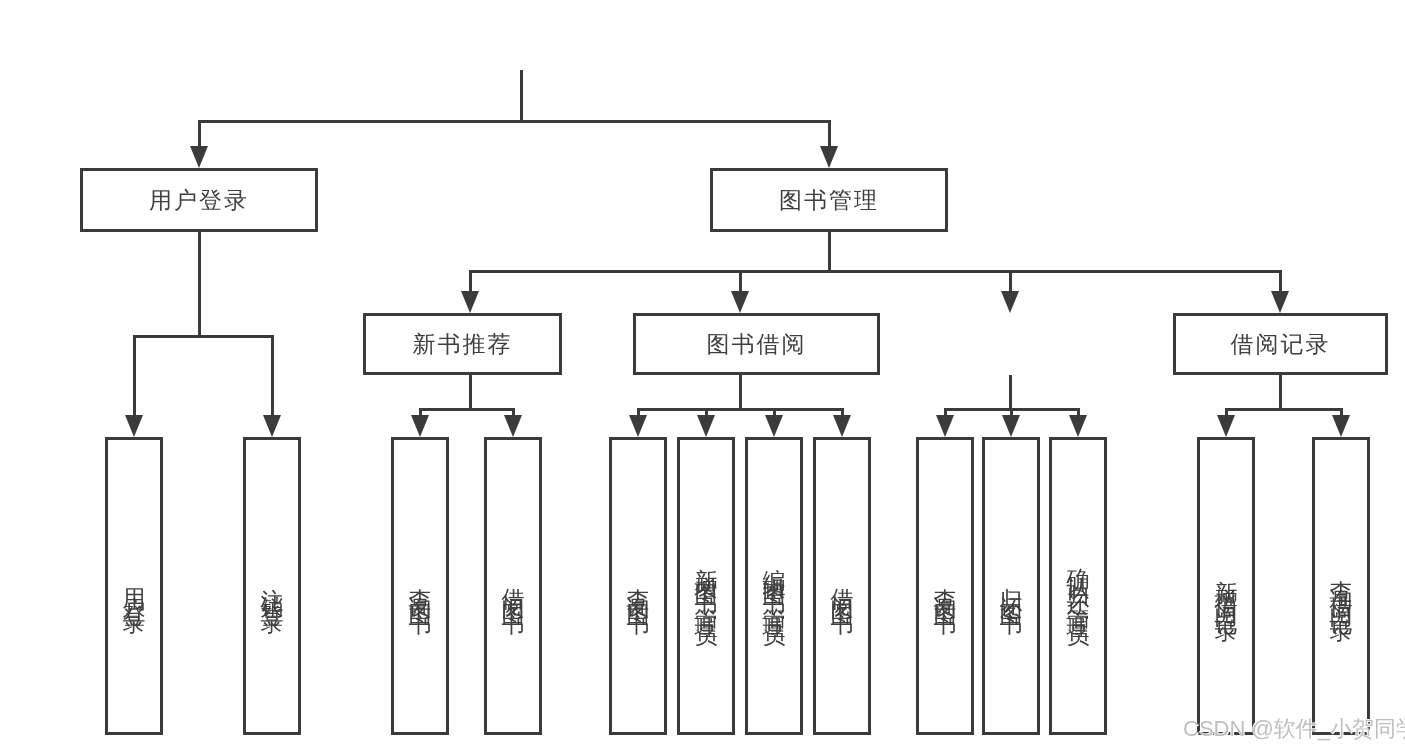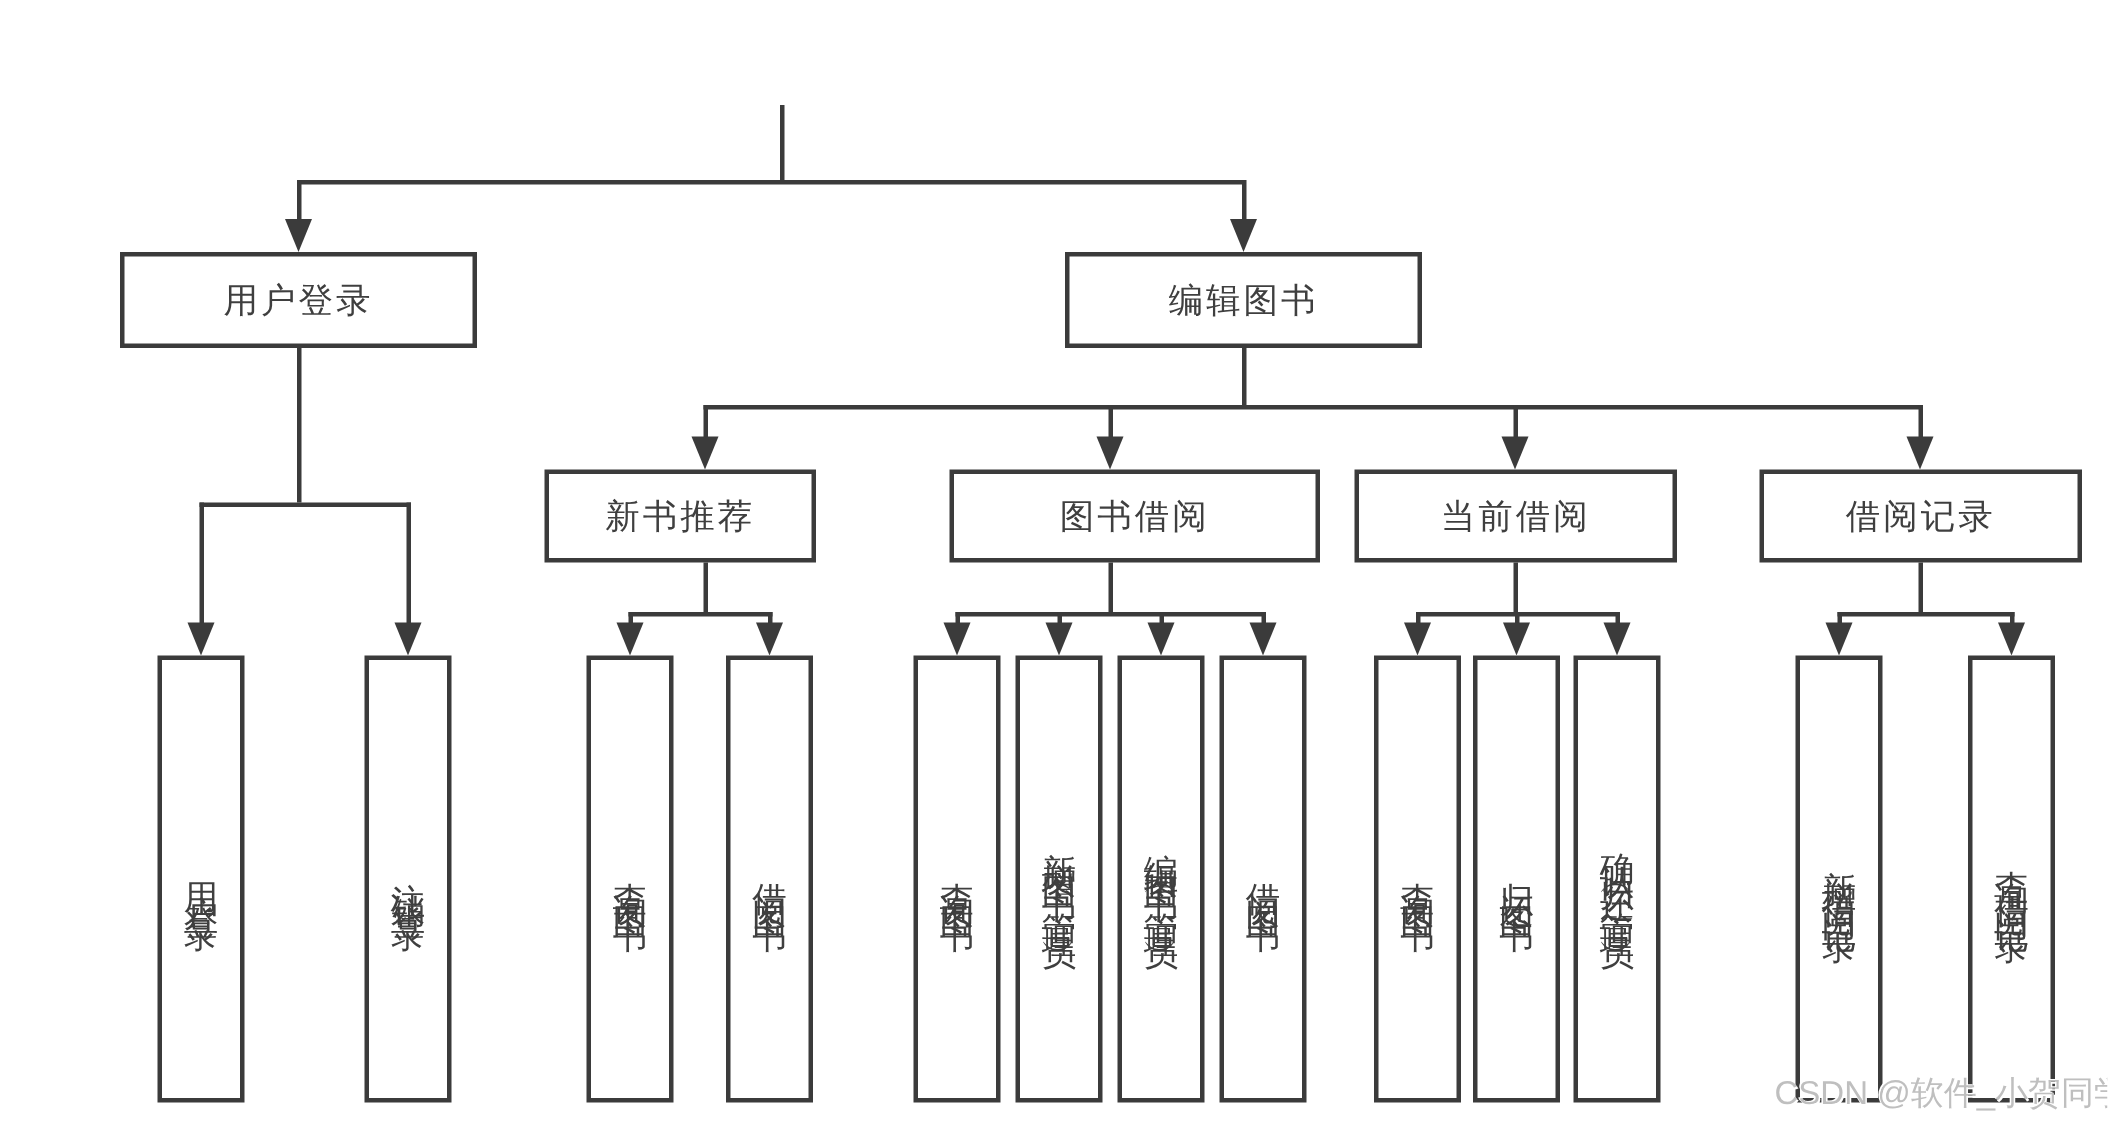--- a/index.html
+++ b/index.html
@@ -61,49 +61,46 @@
   <div class="hl" style="left:198px; top:120px; width:632px;"></div>
   <div class="vl" style="left:198px; top:120px; height:28px;"></div>
   <div class="ar" style="left:190px; top:146px;"></div>
   <div class="vl" style="left:828px; top:120px; height:28px;"></div>
   <div class="ar" style="left:820px; top:146px;"></div>
 
   <div class="box h" style="left:80px; top:168px; width:238px; height:64px;">
     <span>用户登录</span>
   </div>
   <div class="box h" style="left:710px; top:168px; width:238px; height:64px;">
-    <span>编辑图书</span>
+    <span>图书管理</span>
   </div>
 
   <div class="vl" style="left:198px; top:232px; height:103px;"></div>
   <div class="hl" style="left:133px; top:335px; width:141px;"></div>
   <div class="vl" style="left:133px; top:335px; height:82px;"></div>
   <div class="ar" style="left:125px; top:415px;"></div>
   <div class="vl" style="left:271px; top:335px; height:82px;"></div>
   <div class="ar" style="left:263px; top:415px;"></div>
 
   <div class="vl" style="left:828px; top:232px; height:38px;"></div>
   <div class="hl" style="left:469px; top:270px; width:813px;"></div>
   <div class="vl" style="left:469px; top:270px; height:25px;"></div>
   <div class="ar" style="left:461px; top:291px;"></div>
   <div class="vl" style="left:739px; top:270px; height:25px;"></div>
   <div class="ar" style="left:731px; top:291px;"></div>
   <div class="vl" style="left:1009px; top:270px; height:25px;"></div>
   <div class="ar" style="left:1001px; top:291px;"></div>
   <div class="vl" style="left:1279px; top:270px; height:25px;"></div>
   <div class="ar" style="left:1271px; top:291px;"></div>
 
-  <div class="box h" style="left:363px; top:313px; width:181px; height:62px;">
+  <div class="box h" style="left:363px; top:313px; width:199px; height:62px;">
     <span>新书推荐</span>
   </div>
   <div class="box h" style="left:633px; top:313px; width:247px; height:62px;">
     <span>图书借阅</span>
-  </div>
-  <div class="box h" style="left:903px; top:313px; width:215px; height:62px;">
-    <span>当前借阅</span>
   </div>
   <div class="box h" style="left:1173px; top:313px; width:215px; height:62px;">
     <span>借阅记录</span>
   </div>
 
   <div class="vl" style="left:469px; top:375px; height:33px;"></div>
   <div class="hl" style="left:419px; top:408px; width:96px;"></div>
   <div class="vl" style="left:419px; top:408px; height:10px;"></div>
   <div class="ar" style="left:411px; top:415px;"></div>
   <div class="vl" style="left:512px; top:408px; height:10px;"></div>

